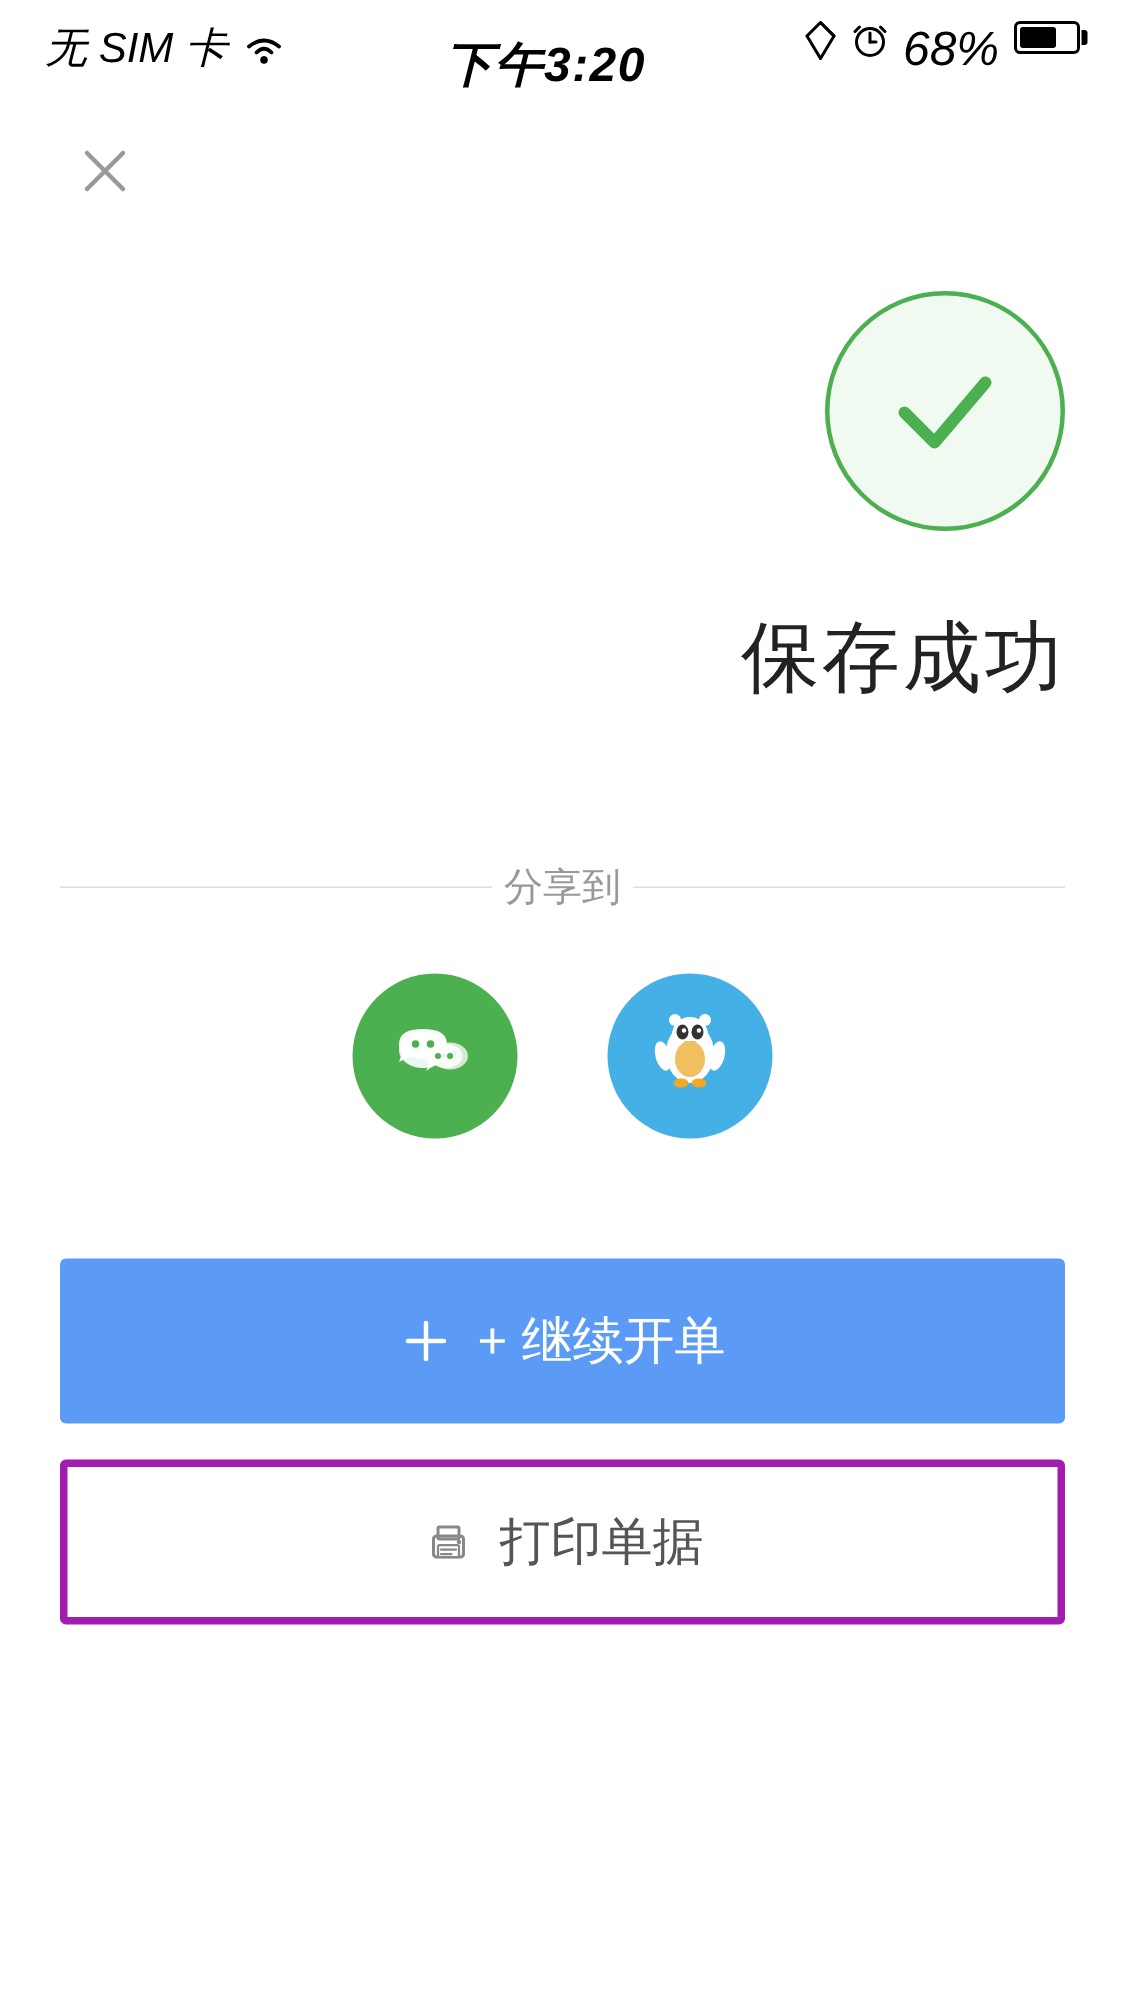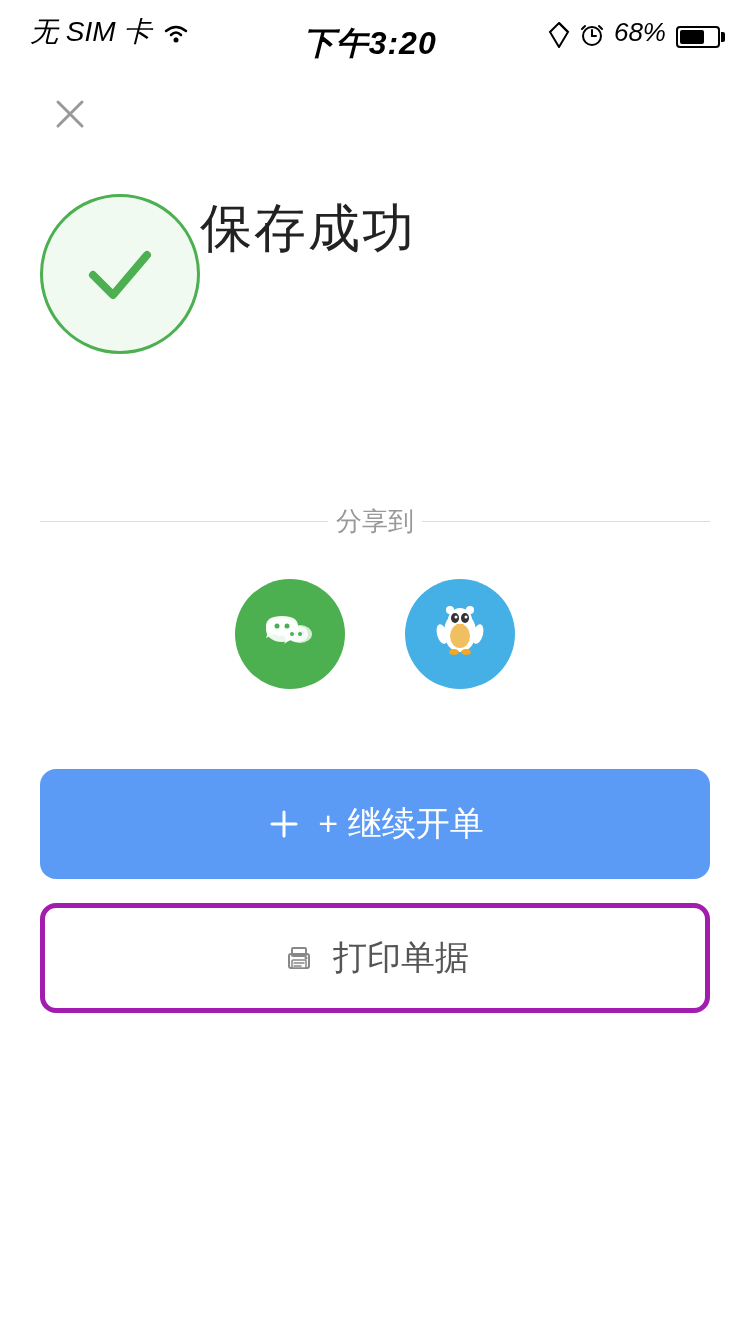--- a/index.html
+++ b/index.html
@@ -38,23 +38,23 @@
     .status-center {
       font-size: 32px;
       font-weight: 600;
       color: #000;
       letter-spacing: 1px;
       margin-top: 24px;
     }
 
     .status-right {
       display: flex;
-      align-items: flex-end;
+      align-items: flex-start;
       gap: 10px;
-      font-size: 26px;
+      font-size: 32px;
       color: #000;
     }
 
     .battery-icon {
       width: 44px;
       height: 22px;
       border: 2px solid #000;
       border-radius: 4px;
       position: relative;
       display: inline-flex;
@@ -99,22 +99,22 @@
     }
 
     .close-btn svg {
       width: 36px;
       height: 36px;
     }
 
     
     .success-area {
       display: flex;
-      flex-direction: row;
-      align-items: flex-start;
+      flex-direction: column;
+      align-items: flex-end;
       padding: 20px 0 50px;
     }
 
     .success-circle {
       width: 160px;
       height: 160px;
       border-radius: 50%;
       border: 3px solid #4CAF50;
       background: #f0faf0;
       display: flex;
@@ -186,21 +186,21 @@
     
     .action-buttons {
       display: flex;
       flex-direction: column;
       gap: 24px;
     }
 
     .action-btn {
       width: 100%;
       height: 110px;
-      border-radius: 16px;
+      border-radius: 4px;
       border: none;
       display: flex;
       align-items: center;
       justify-content: center;
       gap: 16px;
       font-size: 34px;
       cursor: pointer;
       outline: none;
     }
 

